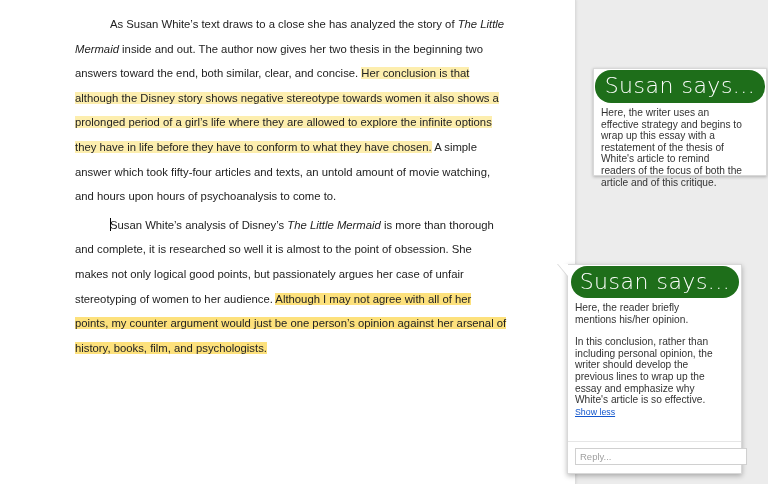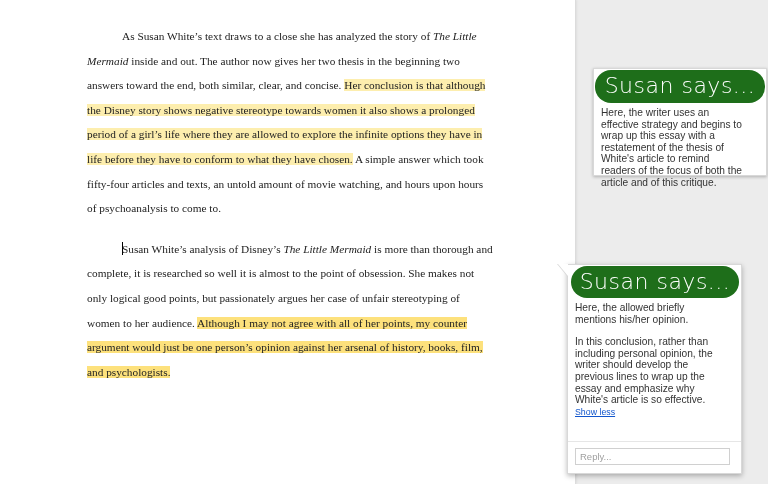--- a/index.html
+++ b/index.html
@@ -11,21 +11,21 @@
     .doc-page {
       position: absolute; left: 0; top: 0; width: 575px; height: 484px;
       background: #ffffff;
       border-right: 1px solid #dcdcdc;
       box-shadow: 1px 0 2px rgba(0,0,0,0.06);
     }
     .doc-body {
       position: absolute; left: 71px; top: 8px; width: 440px;
       font-size: 11.3px; line-height: 24.6px; color: #222;
     }
-    .doc-body p { margin: 16px; text-indent: 35px; font-family: Liberation Serif, serif; }
+    .doc-body p { margin: 4px; text-indent: 35px; }
     .hl-light { background: #fdeeae; }
     .hl-strong { background: #fde17c; }
     .cursor {
       display: inline-block; width: 1px; height: 13px; background: #000;
       vertical-align: -2px; margin-right: -1px;
     }
     i { font-style: italic; }
 
     .comment {
       position: absolute; background: #fff;
@@ -56,21 +56,21 @@
       position: absolute; left: -10px; top: -1px; width: 0; height: 0;
       border-top: 12px solid #fff; border-left: 10px solid transparent;
       filter: drop-shadow(-1px 0 0 #d8d8d8);
     }
     .show-less { color: #1155cc; text-decoration: underline; font-size: 8.8px; cursor: pointer; }
     .reply-area {
       position: absolute; left: 0; right: 0; bottom: 0; height: 31px;
       border-top: 1px solid #e6e6e6;
     }
     .reply-input {
-      position: absolute; left: 7px; top: 6px; width: 155px; height: 17px;
+      position: absolute; left: 7px; top: 6px; width: 172px; height: 17px;
       border: 1px solid #d0d0d0; font-size: 9.5px; color: #999;
       padding: 0 4px; line-height: 17px; box-sizing: border-box;
       font-family: "Liberation Sans", sans-serif; background: #fff;
     }
     .reply-input::placeholder { color: #a0a0a0; }
   </style>
 </head>
 <body>
 
 <div class="doc-page">
@@ -84,20 +84,20 @@
   <div class="header">Susan says...</div>
   <div class="text">
     <p>Here, the writer uses an effective strategy and begins to wrap up this essay with a restatement of the thesis of White's article to remind readers of the focus of both the article and of this critique.</p>
   </div>
 </div>
 
 <div class="comment" id="comment-2">
   <div class="pointer"></div>
   <div class="header">Susan says...</div>
   <div class="text">
-    <p>Here, the allowed briefly mentions his/her opinion.</p>
+    <p>Here, the reader briefly mentions his/her opinion.</p>
     <p style="margin-bottom:0">In this conclusion, rather than including personal opinion, the writer should develop the previous lines to wrap up the essay and emphasize why White's article is so effective.</p>
     <span class="show-less">Show less</span>
   </div>
   <div class="reply-area">
     <input class="reply-input" type="text" placeholder="Reply..." style="">
   </div>
 </div>
 
 </body></html>

